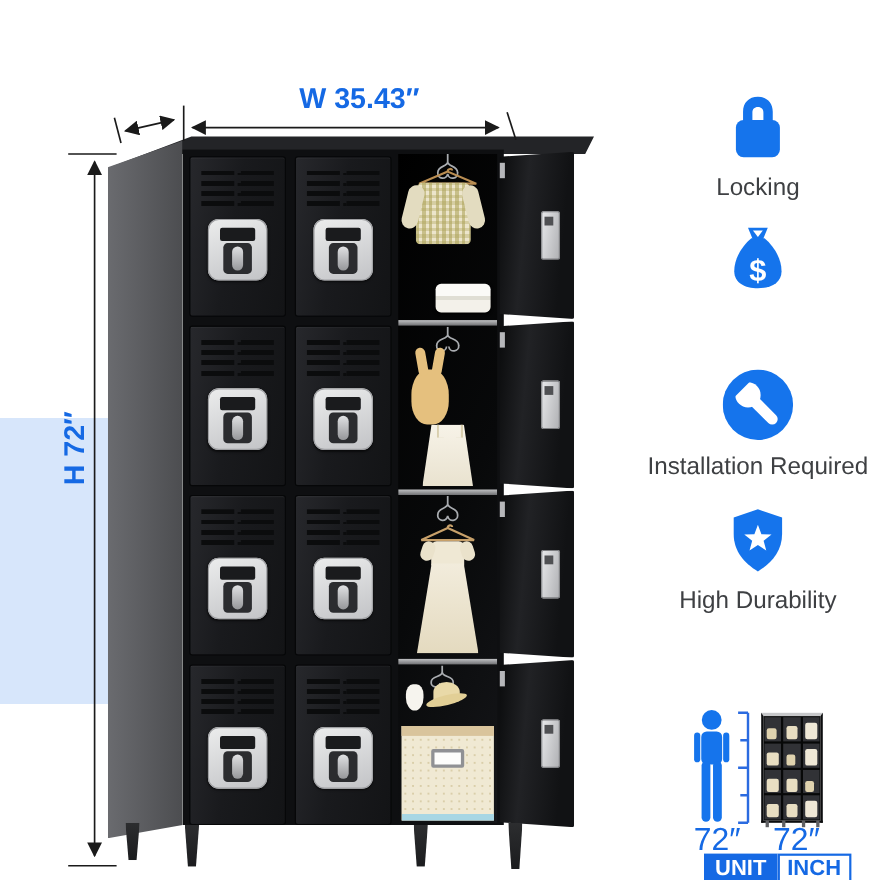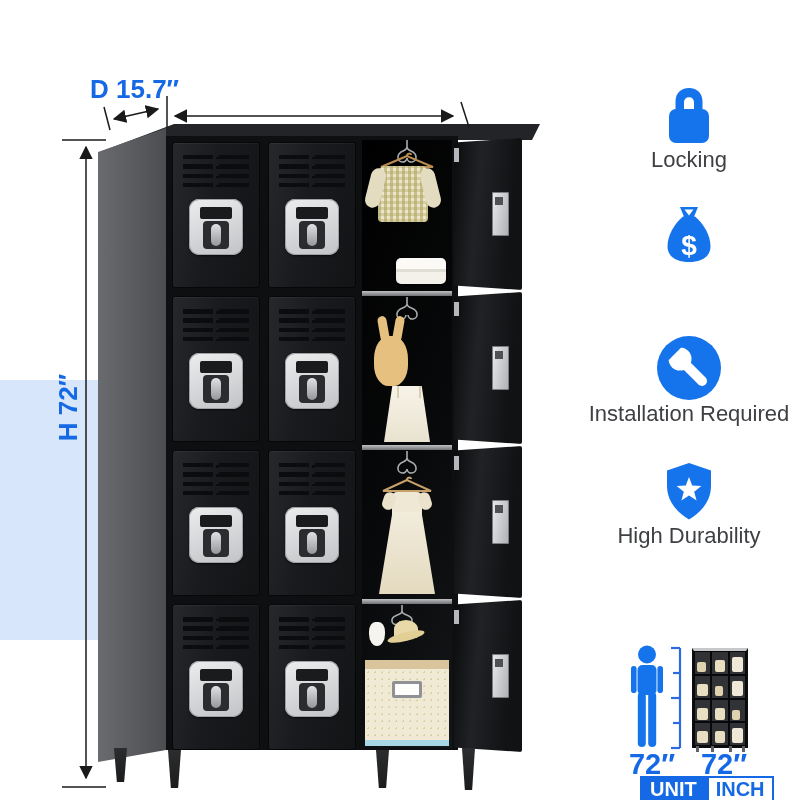--- a/index.html
+++ b/index.html
@@ -100,51 +100,51 @@
   .hinge{position:absolute;left:0;top:10px;width:5px;height:14px;background:#b6b7ba}
   .leg{position:absolute;width:13px;background:linear-gradient(180deg,#2c2d2f,#1b1c1e);
     clip-path:polygon(0 0,100% 0,78% 100%,22% 100%)}
   .l1{left:19px;top:630px;height:34px}.l2{left:73px;top:632px;height:38px}
   .l3{left:281px;top:632px;height:38px}.l4{left:367px;top:630px;height:42px}
 
   
   .feature{position:absolute;left:578px;width:222px;text-align:center;color:var(--label-text)}
   .f1{top:84px}.f2{top:202px}.f3{top:336px}.f4{top:460px}
   .feature svg{display:block;margin:0 auto}
-  .flabel{margin-top:2px;font-size:22px;line-height:1.1}
+  .flabel{margin-top:12px;font-size:22px;line-height:1.1}
   .blue-fill{fill:var(--icon-blue)}
   .white-fill{fill:#fff}
 
   
   .person{position:absolute;left:628px;top:645px}
   .ruler{position:absolute;left:668px;top:646px}
   .mini-locker{position:absolute;left:692px;top:648px;width:56px;height:100px;background:#1a1b1d;
     border:2px solid #0c0d0e;border-top:3px solid #c7c8ca}
   .mgrid{display:grid;grid-template-columns:repeat(3,1fr);grid-template-rows:repeat(4,1fr);
     gap:2px;background:#070808;height:100%;padding:1px}
   .mcell{position:relative;background:#313236;overflow:hidden}
   .mcell i{position:absolute;left:15%;bottom:8%;width:70%;height:55%;background:#e8dec2;border-radius:2px}
   .mcell:nth-child(3n) i{height:70%;background:#efe8d6}
   .mcell:nth-child(4n+1) i{height:45%;width:55%;background:#dfd2ae}
   .mleg{position:absolute;bottom:-6px;width:3px;height:6px;background:#606164}
-  .label72{position:absolute;top:748px;width:64px;text-align:center;font-size:29px;font-weight:bold;color:var(--accent-blue)}
+  .label72{position:absolute;top:748px;width:64px;text-align:center;font-size:29px;font-weight:normal;color:var(--accent-blue)}
   .lp{left:620px}.ll{left:692px}
   .unit-badge{position:absolute;left:640px;top:776px;display:flex;font-size:20px;font-weight:bold;line-height:1}
   .unit{background:var(--accent-blue);color:#fff;padding:3px 10px 4px}
   .inch{background:#fff;color:var(--accent-blue);border:2px solid var(--accent-blue);padding:1px 7px 2px}
 </style>
 </head>
 <body>
 
 <div class="page">
 
 
   <div class="band"></div>
 
-  <div class="dim dim-d">D 15.7″</div>
+  <div class="dim dim-w">W 35.43″</div>
   <div class="dim dim-h">H 72″</div>
 
   <svg class="dims-svg" width="800" height="800">
     <defs>
       <marker id="ah" viewBox="0 0 10 10" refX="9" refY="5" markerWidth="9" markerHeight="9" orient="auto-start-reverse">
         <path d="M0,0 L10,5 L0,10 z" fill="#1a1a1a"></path>
       </marker>
     </defs>
     <g stroke="#1a1a1a" stroke-width="1.5" fill="none">
       <line x1="62" y1="140" x2="106" y2="140"></line>

